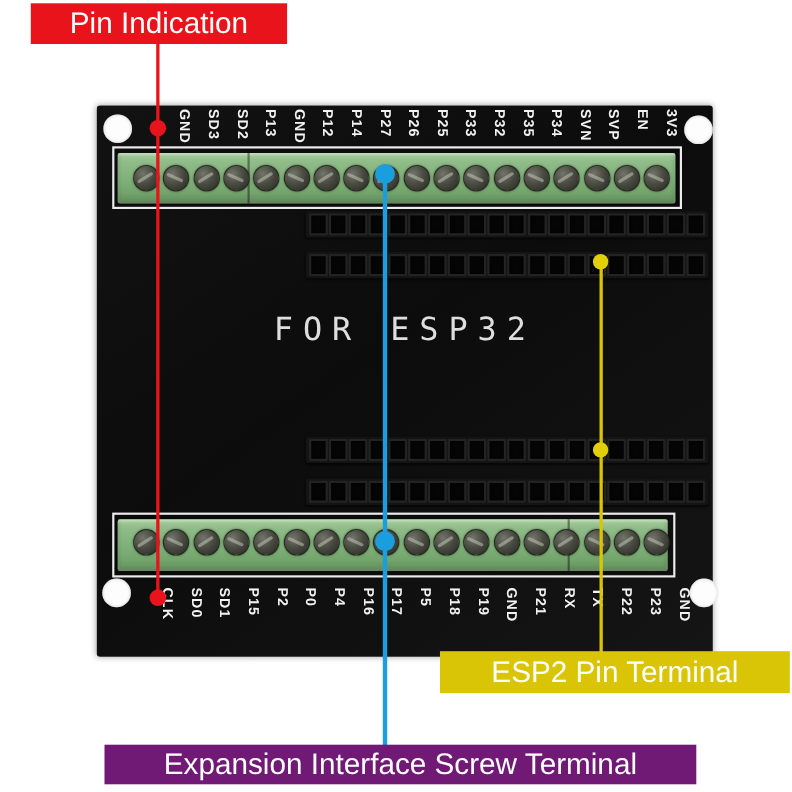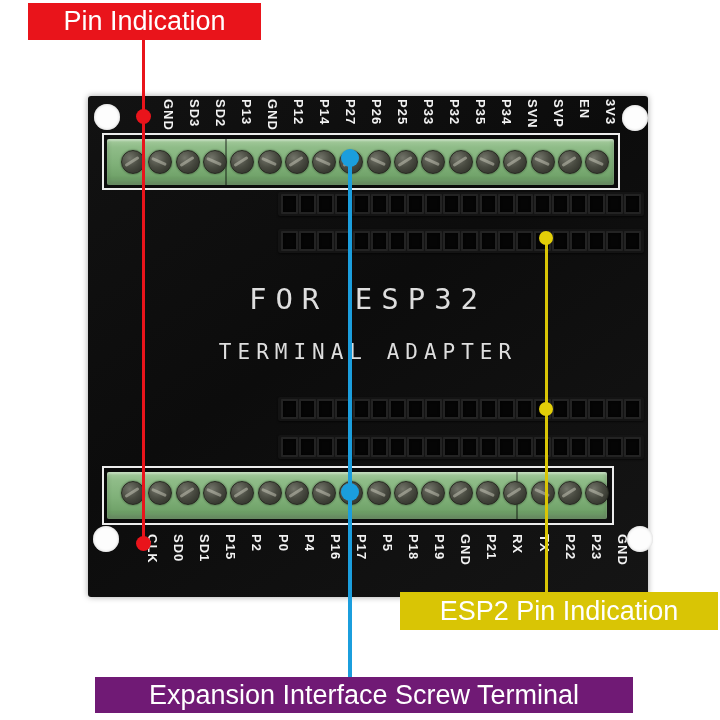--- a/index.html
+++ b/index.html
@@ -199,21 +199,20 @@
         <div class="socket"></div>
         <div class="socket"></div>
         <div class="socket"></div>
         <div class="socket"></div>
         <div class="socket"></div>
         <div class="socket"></div>
         <div class="socket"></div>
       </div>
 
     <div class="silk1">FOR ESP32</div>
-    <div class="silk2">TERMINAL ADAPTER</div>
   </div>
 
   <div id="top-pins">
       <div class="pin-label" style="left: 159px; top: 99px;">GND</div>
       <div class="pin-label" style="left: 185px; top: 99px;">SD3</div>
       <div class="pin-label" style="left: 211px; top: 99px;">SD2</div>
       <div class="pin-label" style="left: 237px; top: 99px;">P13</div>
       <div class="pin-label" style="left: 263px; top: 99px;">GND</div>
       <div class="pin-label" style="left: 289px; top: 99px;">P12</div>
       <div class="pin-label" style="left: 315px; top: 99px;">P14</div>
@@ -259,19 +258,19 @@
   <div class="dot red" style="left:136px;top:536px;width:15px;height:15px;"></div>
   <div class="dot blue" style="left:341px;top:149px;width:18px;height:18px;"></div>
   <div class="dot blue" style="left:341px;top:483px;width:18px;height:18px;"></div>
   <div class="dot yellow" style="left:539px;top:231px;width:14px;height:14px;"></div>
   <div class="dot yellow" style="left:539px;top:402px;width:14px;height:14px;"></div>
 
   <div class="callout red" style="left:28px;top:3px;width:233px;height:37px;">
     <span>Pin Indication</span>
   </div>
   <div class="callout yellow" style="left:400px;top:592px;width:318px;height:38px;">
-    <span>ESP2 Pin Indication</span>
+    <span>ESP2 Pin Terminal</span>
   </div>
   <div class="callout blue" style="left:95px;top:677px;width:538px;height:36px;">
     <span>Expansion Interface Screw Terminal</span>
   </div>
 
 </div>
 
 </body></html>

